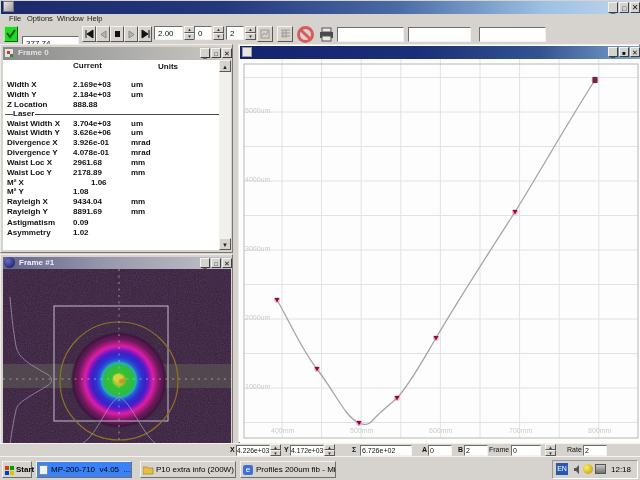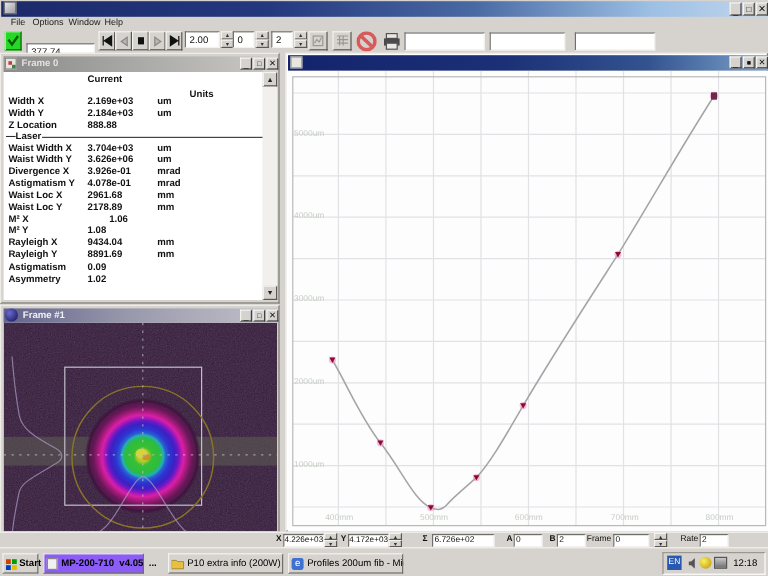--- a/index.html
+++ b/index.html
@@ -104,41 +104,41 @@
           <div style="position:absolute;left:5px;top:5px;width:3px;height:3px;background:#408040;"></div>
         </div>
       <div class="abs" style="left:15px;top:1px;font-size:8px;font-weight:bold;color:#e4e2de;">Frame 0</div>
       <div class="wbtn" style="left:197px;top:1px;width:10px;height:10px;font-size:7px;line-height:12px;">_</div>
       <div class="wbtn" style="left:208px;top:1px;width:10px;height:10px;font-size:6px;line-height:10px;">□</div>
       <div class="wbtn" style="left:219px;top:1px;width:10px;height:10px;font-size:7px;line-height:9px;">✕</div>
     </div>
 
     <div class="abs" style="left:2px;top:15px;width:216px;height:190px;background:#fff;overflow:hidden;font-size:8px;font-weight:bold;color:#111;">
       <div class="abs" style="left:70px;top:1px;">Current</div>
-        <div class="abs" style="left:128px;top:14px;padding-left:27px;">Units</div>
+        <div class="abs" style="left:128px;top:2px;padding-left:27px;">Units</div>
       <div class="abs" style="left:4px;top:20px;">Width X</div>
         <div class="abs" style="left:70px;top:20px;">2.169e+03</div>
         <div class="abs" style="left:128px;top:20px;">um</div>
       <div class="abs" style="left:4px;top:30px;">Width Y</div>
         <div class="abs" style="left:70px;top:30px;">2.184e+03</div>
         <div class="abs" style="left:128px;top:30px;">um</div>
       <div class="abs" style="left:4px;top:40px;">Z Location</div>
         <div class="abs" style="left:70px;top:40px;">888.88</div>
       <div class="abs" style="left:2px;top:49px;">—Laser</div>
         <div class="abs" style="left:32px;top:54px;width:184px;border-top:1px solid #444;"></div>
       <div class="abs" style="left:4px;top:59px;">Waist Width X</div>
         <div class="abs" style="left:70px;top:59px;">3.704e+03</div>
         <div class="abs" style="left:128px;top:59px;">um</div>
       <div class="abs" style="left:4px;top:68px;">Waist Width Y</div>
         <div class="abs" style="left:70px;top:68px;">3.626e+06</div>
         <div class="abs" style="left:128px;top:68px;">um</div>
       <div class="abs" style="left:4px;top:78px;">Divergence X</div>
         <div class="abs" style="left:70px;top:78px;">3.926e-01</div>
         <div class="abs" style="left:128px;top:78px;">mrad</div>
-      <div class="abs" style="left:4px;top:88px;">Astigmatism Y</div>
+      <div class="abs" style="left:4px;top:88px;">Divergence Y</div>
         <div class="abs" style="left:70px;top:88px;">4.078e-01</div>
         <div class="abs" style="left:128px;top:88px;">mrad</div>
       <div class="abs" style="left:4px;top:98px;">Waist Loc X</div>
         <div class="abs" style="left:70px;top:98px;">2961.68</div>
         <div class="abs" style="left:128px;top:98px;">mm</div>
       <div class="abs" style="left:4px;top:108px;">Waist Loc Y</div>
         <div class="abs" style="left:70px;top:108px;">2178.89</div>
         <div class="abs" style="left:128px;top:108px;">mm</div>
       <div class="abs" style="left:4px;top:118px;">M² X</div>
         <div class="abs" style="left:88px;top:118px;">1.06</div>
@@ -334,21 +334,21 @@
 <div class="abs" style="left:0;top:456px;width:640px;height:24px;background:#d6d3ce;border-top:1px solid #f4f2ee;">
   <div class="raised abs" style="left:2px;top:4px;width:30px;height:17px;">
     <svg width="12" height="12" style="position:absolute;left:1px;top:2px;">
         <rect x="1" y="2" width="4" height="4" fill="#d04000"></rect>
         <rect x="6" y="2" width="4" height="4" fill="#00a000"></rect>
         <rect x="1" y="7" width="4" height="4" fill="#0040c0"></rect>
         <rect x="6" y="7" width="4" height="4" fill="#e0c000"></rect>
       </svg>
     <span style="position:absolute;left:13px;top:3px;font-size:8px;font-weight:bold;">Start</span>
   </div>
-  <div class="raised abs" style="left:36px;top:4px;width:84px;height:17px;background:#8b5cf6;font-weight:bold;">
+  <div class="raised abs" style="left:36px;top:4px;width:96px;height:17px;background:#3b82f6;">
     <span style="position:absolute;left:2px;top:3px;width:9px;height:10px;background:#f0f0f0;border:1px solid #888;font-size:6px;"></span>
     <span style="position:absolute;left:14px;top:3px;font-size:8px;white-space:nowrap;overflow:hidden;width:82px;display:inline-block;">MP-200-710&nbsp;&nbsp;v4.05&nbsp;&nbsp;...</span>
   </div>
   <div class="raised abs" style="left:140px;top:4px;width:96px;height:17px;">
     <svg width="11" height="10" style="position:absolute;left:2px;top:3px;">
         <path d="M0,2 h4 l1,1 h5 v6 h-10 z" fill="#e8c040" stroke="#806000" stroke-width="0.5"></path>
       </svg>
     <span style="position:absolute;left:15px;top:3px;font-size:8px;white-space:nowrap;overflow:hidden;width:78px;display:inline-block;">P10 extra info (200W)</span>
   </div>
   <div class="raised abs" style="left:240px;top:4px;width:96px;height:17px;">

